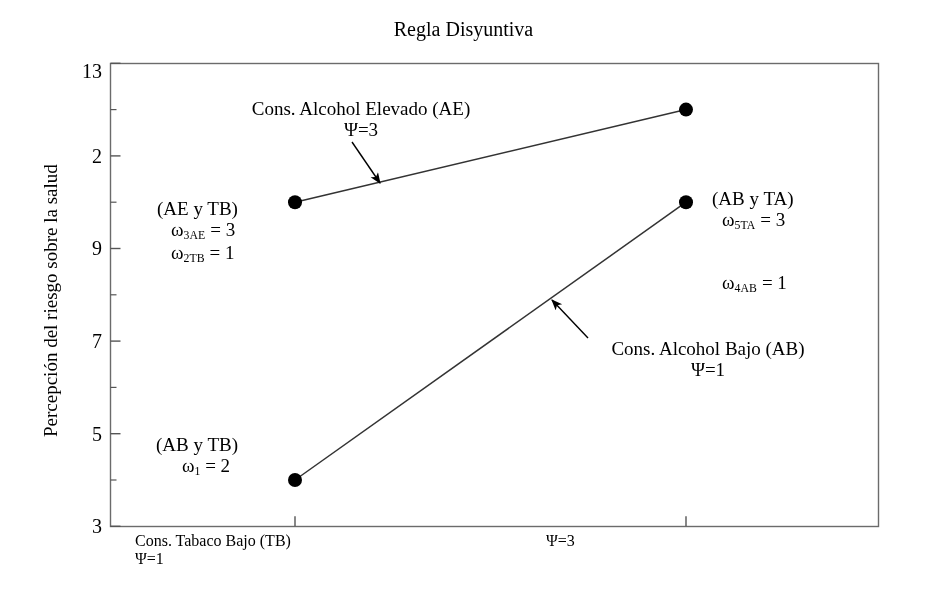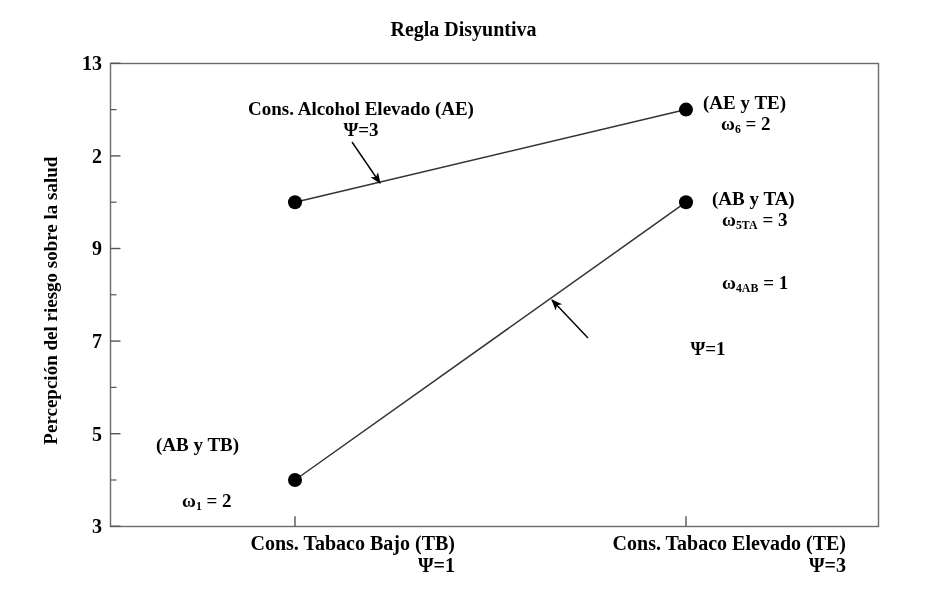--- a/index.html
+++ b/index.html
@@ -13,21 +13,20 @@
     position: relative;
     font-family: "Liberation Serif", "DejaVu Serif", serif;
     color: #000000;
     overflow: hidden;
   }
   #chart-root {
     position: absolute;
     left: 0; top: 0;
     width: 809px;
     height: 596px;
-    font-weight: bold;
   }
   svg.figure {
     position: absolute;
     left: 0; top: 0;
     width: 927px;
     height: 596px;
   }
   .txt {
     position: absolute;
     white-space: nowrap;
@@ -53,22 +52,22 @@
     transform-origin: 50% 50%;
   }
   
   .ytick {
     font-size: 20px;
     text-align: right;
     width: 40px;
   }
   
   .xcat {
-    font-size: 20px;
-    text-align: right;
+    font-size: 16px;
+    text-align: left;
   }
   .xcat .line2 { display: block; }
   
   .annot { font-size: 19px; }
   .annot .line { display: block; }
   .annot.center { text-align: center; }
   .annot.left { text-align: left; }
   sub {
     font-size: 0.62em;
     vertical-align: -0.22em;
@@ -131,68 +130,72 @@
 
     <line x1="352" y1="142" x2="380" y2="183" stroke="#000000" stroke-width="1.4" marker-end="url(#arrowhead)"></line>
 
     <line x1="588" y1="338" x2="552" y2="300" stroke="#000000" stroke-width="1.4" marker-end="url(#arrowhead)"></line>
   </svg>
 
   <div class="txt" id="chart-title">Regla Disyuntiva</div>
 
   <div class="txt" id="y-axis-label">Percepción del riesgo sobre la salud</div>
 
-  <div class="txt ytick" style="left:62px; top:52px;">13</div>
+  <div class="txt ytick" style="left:62px; top:60px;">13</div>
   <div class="txt ytick" style="left:62px; top:145px;">2</div>
   <div class="txt ytick" style="left:62px; top:237px;">9</div>
   <div class="txt ytick" style="left:62px; top:330px;">7</div>
   <div class="txt ytick" style="left:62px; top:423px;">5</div>
   <div class="txt ytick" style="left:62px; top:515px;">3</div>
 
   <div class="txt xcat" style="left:135px; top:532px; width:320px;">
     <span class="line1">Cons.  Tabaco Bajo (TB)</span>
     <span class="line2">Ψ=1</span>
   </div>
 
   <div class="txt xcat" style="left:546px; top:532px; width:300px;">
-    <span class="line1">Cons. Tabaco Elevado (TE)</span>
     <span class="line2">Ψ=3</span>
   </div>
 
   <div class="txt annot center" style="left:196px; top:98px; width:330px;text-align:center;">
     <span class="line">Cons.  Alcohol Elevado (AE)</span>
     <span class="line">Ψ=3</span>
   </div>
 
   <div class="txt annot center" style="left:563px; top:338px; width:290px;">
+    <span class="line">Cons. Alcohol Bajo (AB)</span>
     <span class="line">Ψ=1</span>
   </div>
 
-  <div class="txt annot left" style="left:703px; top:92px;">
-    <span class="line">(AE y TE)</span>
-    <span class="line" style="display:block; padding-left:18px;">
-      <span>ω</span><sub>6</sub>
-      <span>= 2</span>
-    </span>
-  </div>
-
+
+  <div class="txt annot left" style="left:157px; top:198px;">
+    <span class="line">(AE y TB)</span>
+    <span class="line" style="display:block; padding-left:14px;">
+      <span>ω</span><sub>3</sub><span class="sublbl">AE</span>
+      <span>= 3</span>
+    </span>
+    <span class="line" style="display:block; padding-left:14px;">
+      <span>ω</span><sub>2</sub><span class="sublbl">TB</span>
+      <span>= 1</span>
+    </span>
+  </div>
 
   <div class="txt annot left" style="left:712px; top:188px;">
     <span class="line">(AB y TA)</span>
     <span class="line" style="display:block; padding-left:10px;">
       <span>ω</span><sub>5</sub><span class="sublbl">TA</span>
       <span>= 3</span>
     </span>
     <span class="line" style="display:block; padding-left:10px;margin-top:40px;">
       <span>ω</span><sub>4</sub><span class="sublbl">AB</span>
       <span>= 1</span>
     </span>
   </div>
 
   <div class="txt annot left" style="left:156px; top:434px;">
     <span class="line">(AB y TB)</span>
-    <span class="line" style="display:block; padding-left:26px;margin-top:35px;">
+    <span class="line" style="display:block; padding-left:26px;">
       <span>ω</span><sub>1</sub>
       <span>= 2</span>
     </span>
   </div>
 
 </div>
 
 </body></html>

